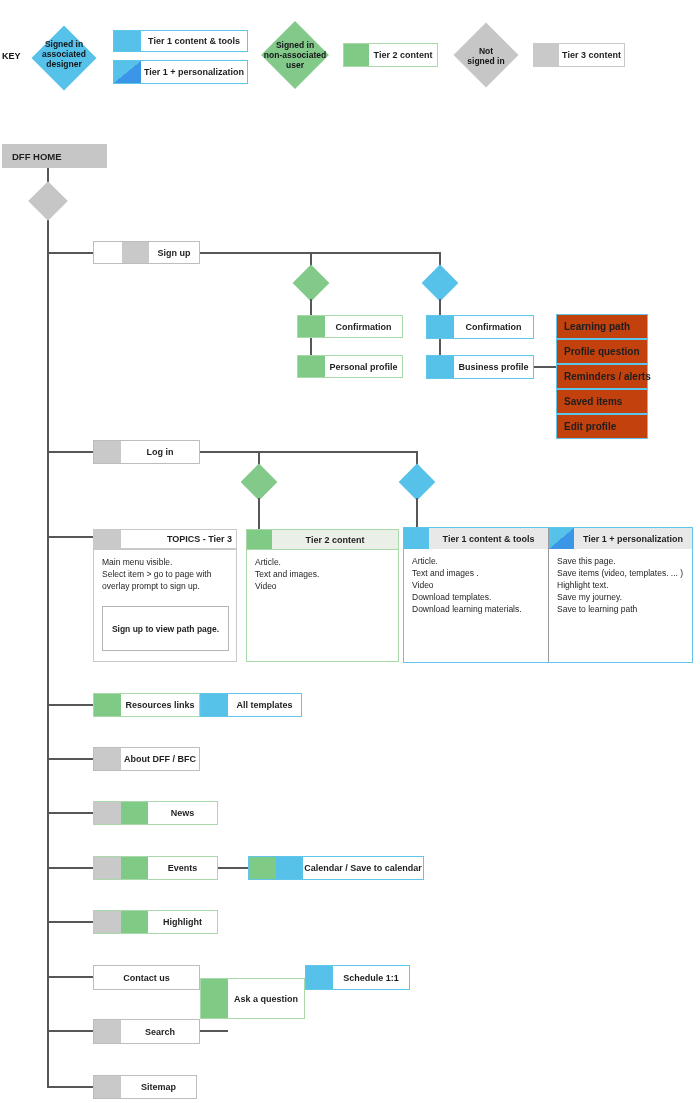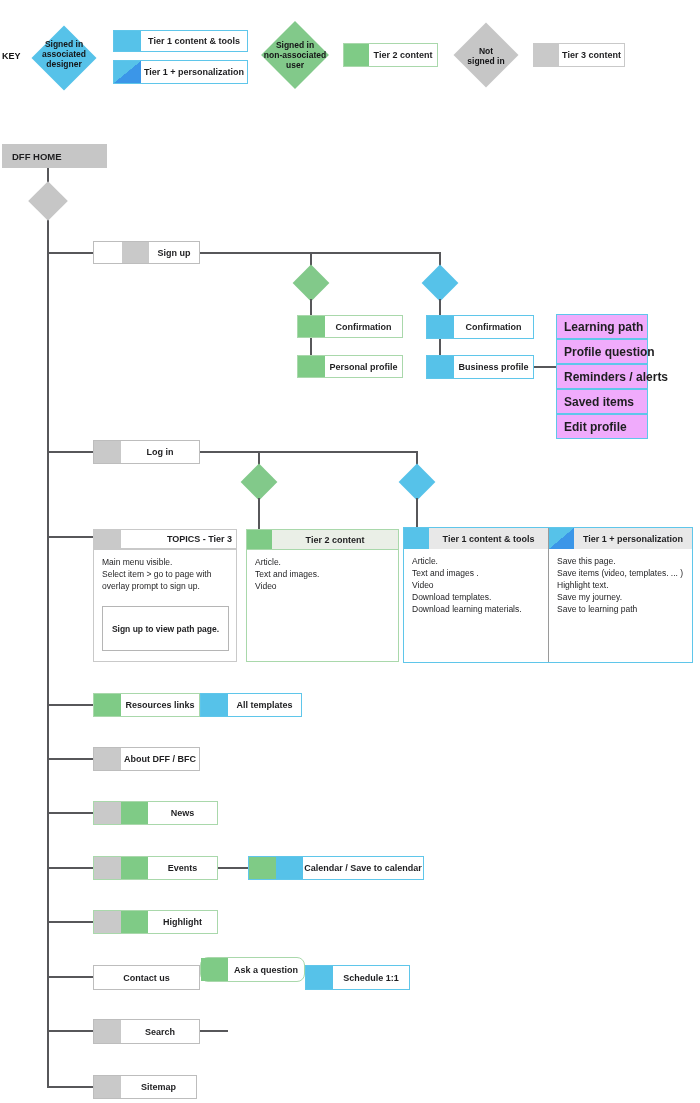--- a/index.html
+++ b/index.html
@@ -24,22 +24,22 @@
        font-size:9px;color:#1e1e20;white-space:nowrap;}
   .b-gray{border:1px solid #bdbdbd;}
   .b-green{border:1px solid #a9d8ab;}
   .b-cyan{border:1px solid #5fc6ea;}
   .fill-gray{background:#c6c6c6;border:none;}
   .home-lbl{justify-content:flex-start;padding-left:10px;font-size:9.5px;}
   .panel{position:absolute;background:#fff;box-sizing:border-box;z-index:2;}
   .phead{display:flex;box-sizing:border-box;}
   .pbody{position:relative;font-size:8.5px;line-height:1.4;white-space:pre-line;
          padding:7px 8px;box-sizing:border-box;}
-  .listbox{position:absolute;background:#f0abfc;box-sizing:border-box;display:flex;align-items:center;
-           padding-left:7px;font-weight:bold;font-size:12px;z-index:2;white-space:nowrap;}
+  .listbox{position:absolute;background:#c2410c;box-sizing:border-box;display:flex;align-items:center;
+           padding-left:7px;font-weight:bold;font-size:10px;z-index:2;white-space:nowrap;}
   .title{position:absolute;left:2px;top:4px;font-weight:bold;font-size:11px;color:#111;}
   .keylbl{position:absolute;left:2px;top:51px;font-weight:bold;font-size:9px;color:#111;}
   .promptbox{position:absolute;border:1px solid #b5b5b5;background:#fff;display:flex;
              align-items:center;justify-content:center;font-weight:bold;font-size:8.5px;
              text-align:center;box-sizing:border-box;}
 </style>
 </head>
 <body>
 
 <div id="canvas">
@@ -234,21 +234,21 @@
   <div class="node b-green" style="left:93px;top:910px;width:125px;height:24px;">
     <span class="blk c-gray"></span>
     <span class="blk c-green"></span>
     <span class="lbl">Highlight</span>
   </div>
 
   <div class="node b-gray" style="left:93px;top:965px;width:107px;height:25px;flex-direction:column;">
     <span class="blk c-gray"></span>
     <span class="lbl">Contact us</span>
   </div>
-  <div class="node b-green" style="left:200px;top:957px;width:105px;height:25px;border-radius:8px;">
+  <div class="node b-green" style="left:200px;top:978px;width:105px;height:41px;">
     <span class="blk c-green"></span>
     <span class="lbl">Ask a question</span>
   </div>
   <div class="node b-cyan" style="left:305px;top:965px;width:105px;height:25px;">
     <span class="blk c-cyan"></span>
     <span class="lbl">Schedule 1:1</span>
   </div>
 
   <div class="node b-gray" style="left:93px;top:1019px;width:107px;height:25px;">
     <span class="blk c-gray"></span>

